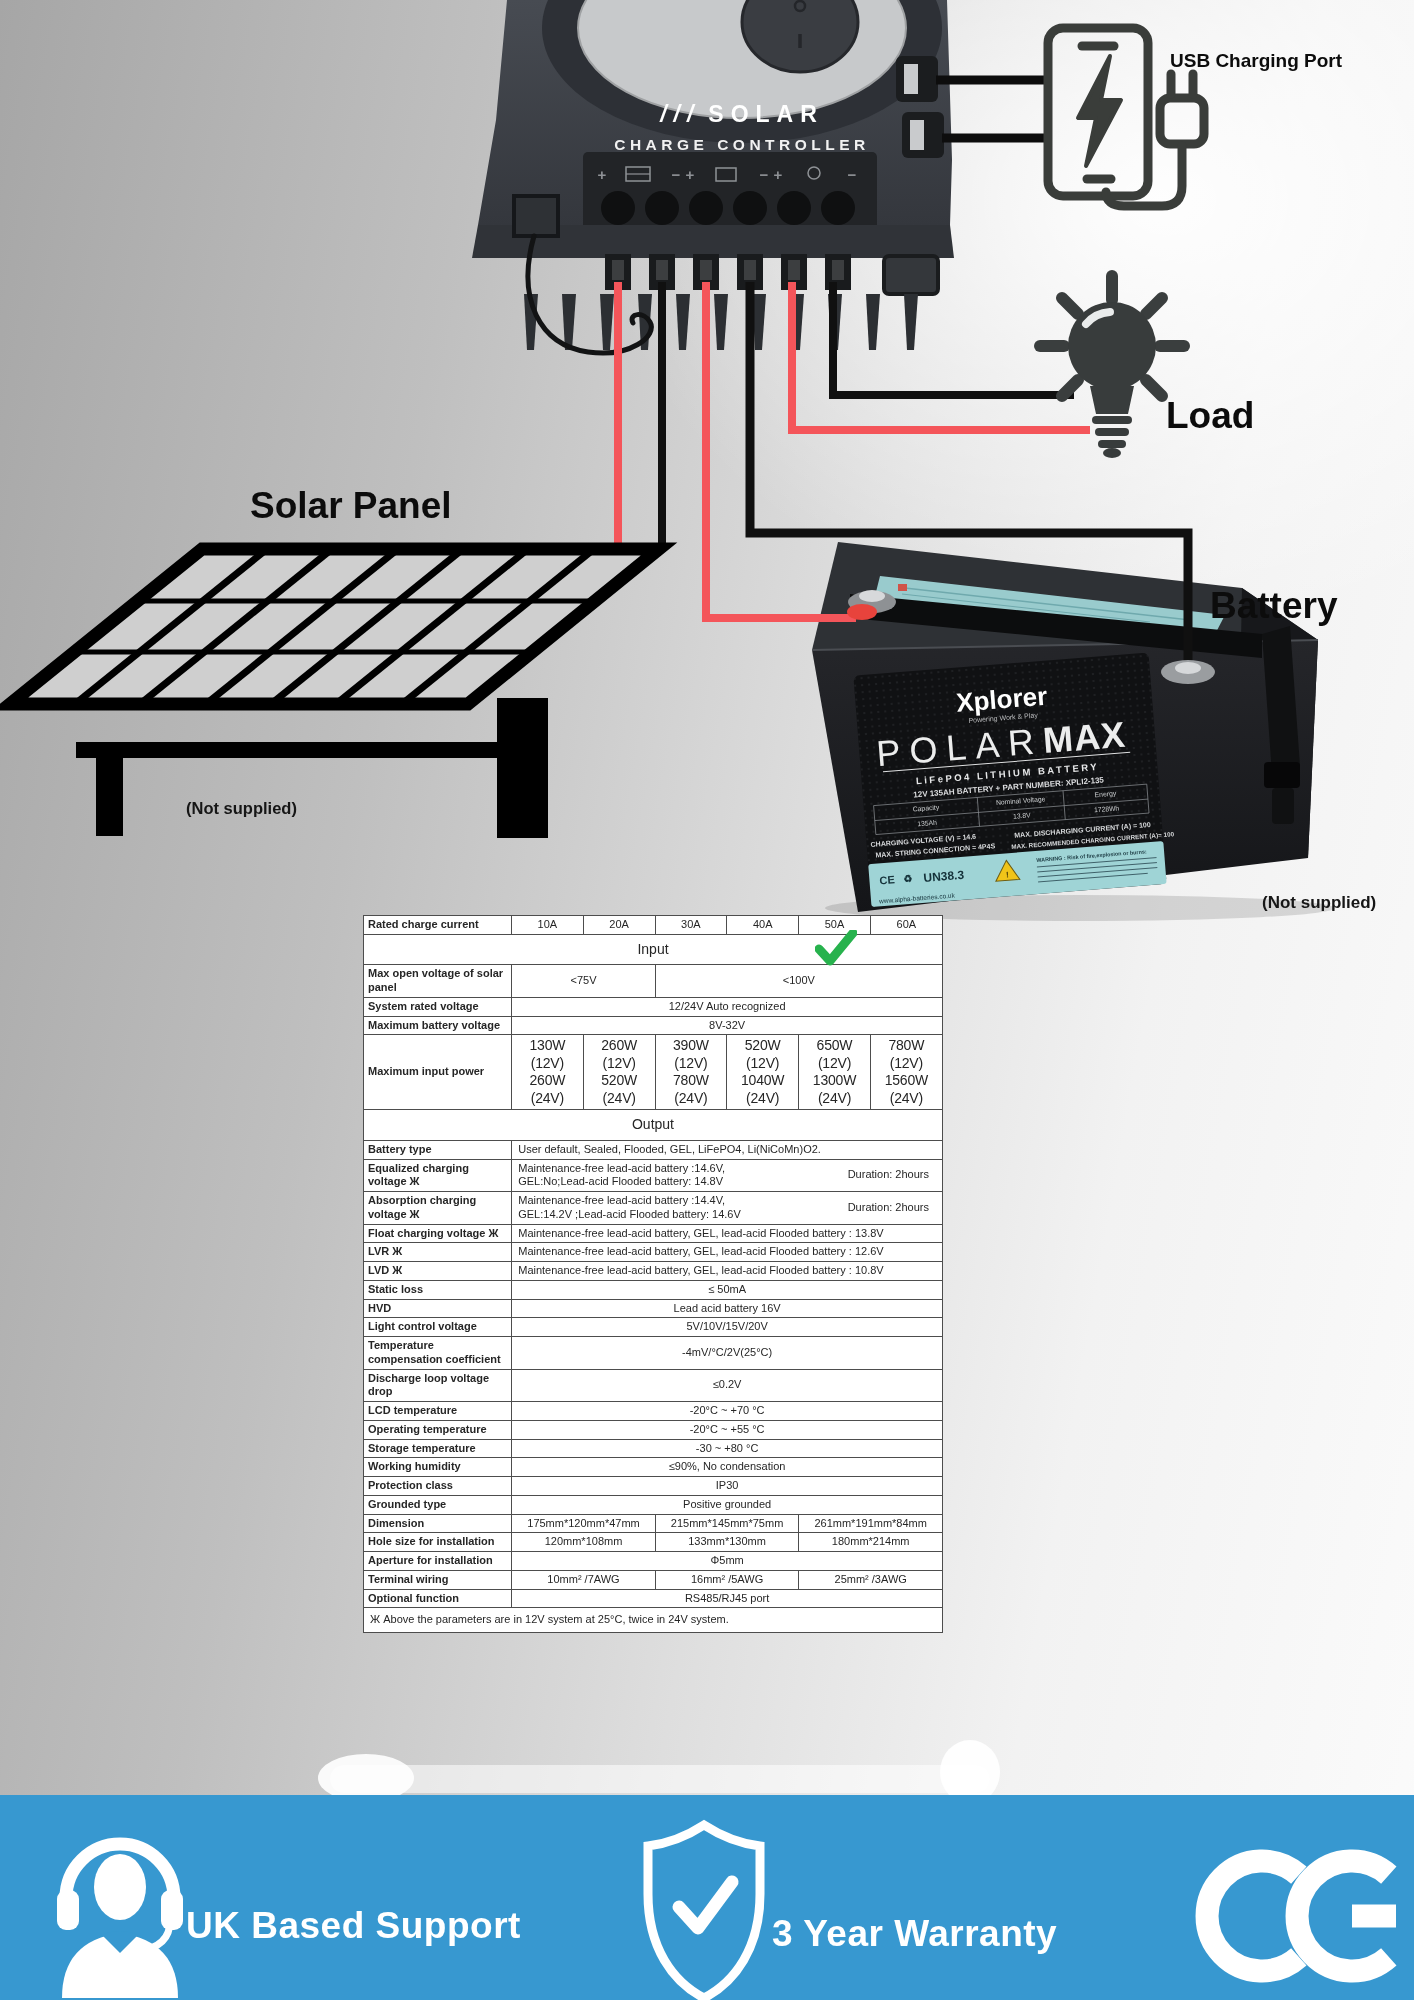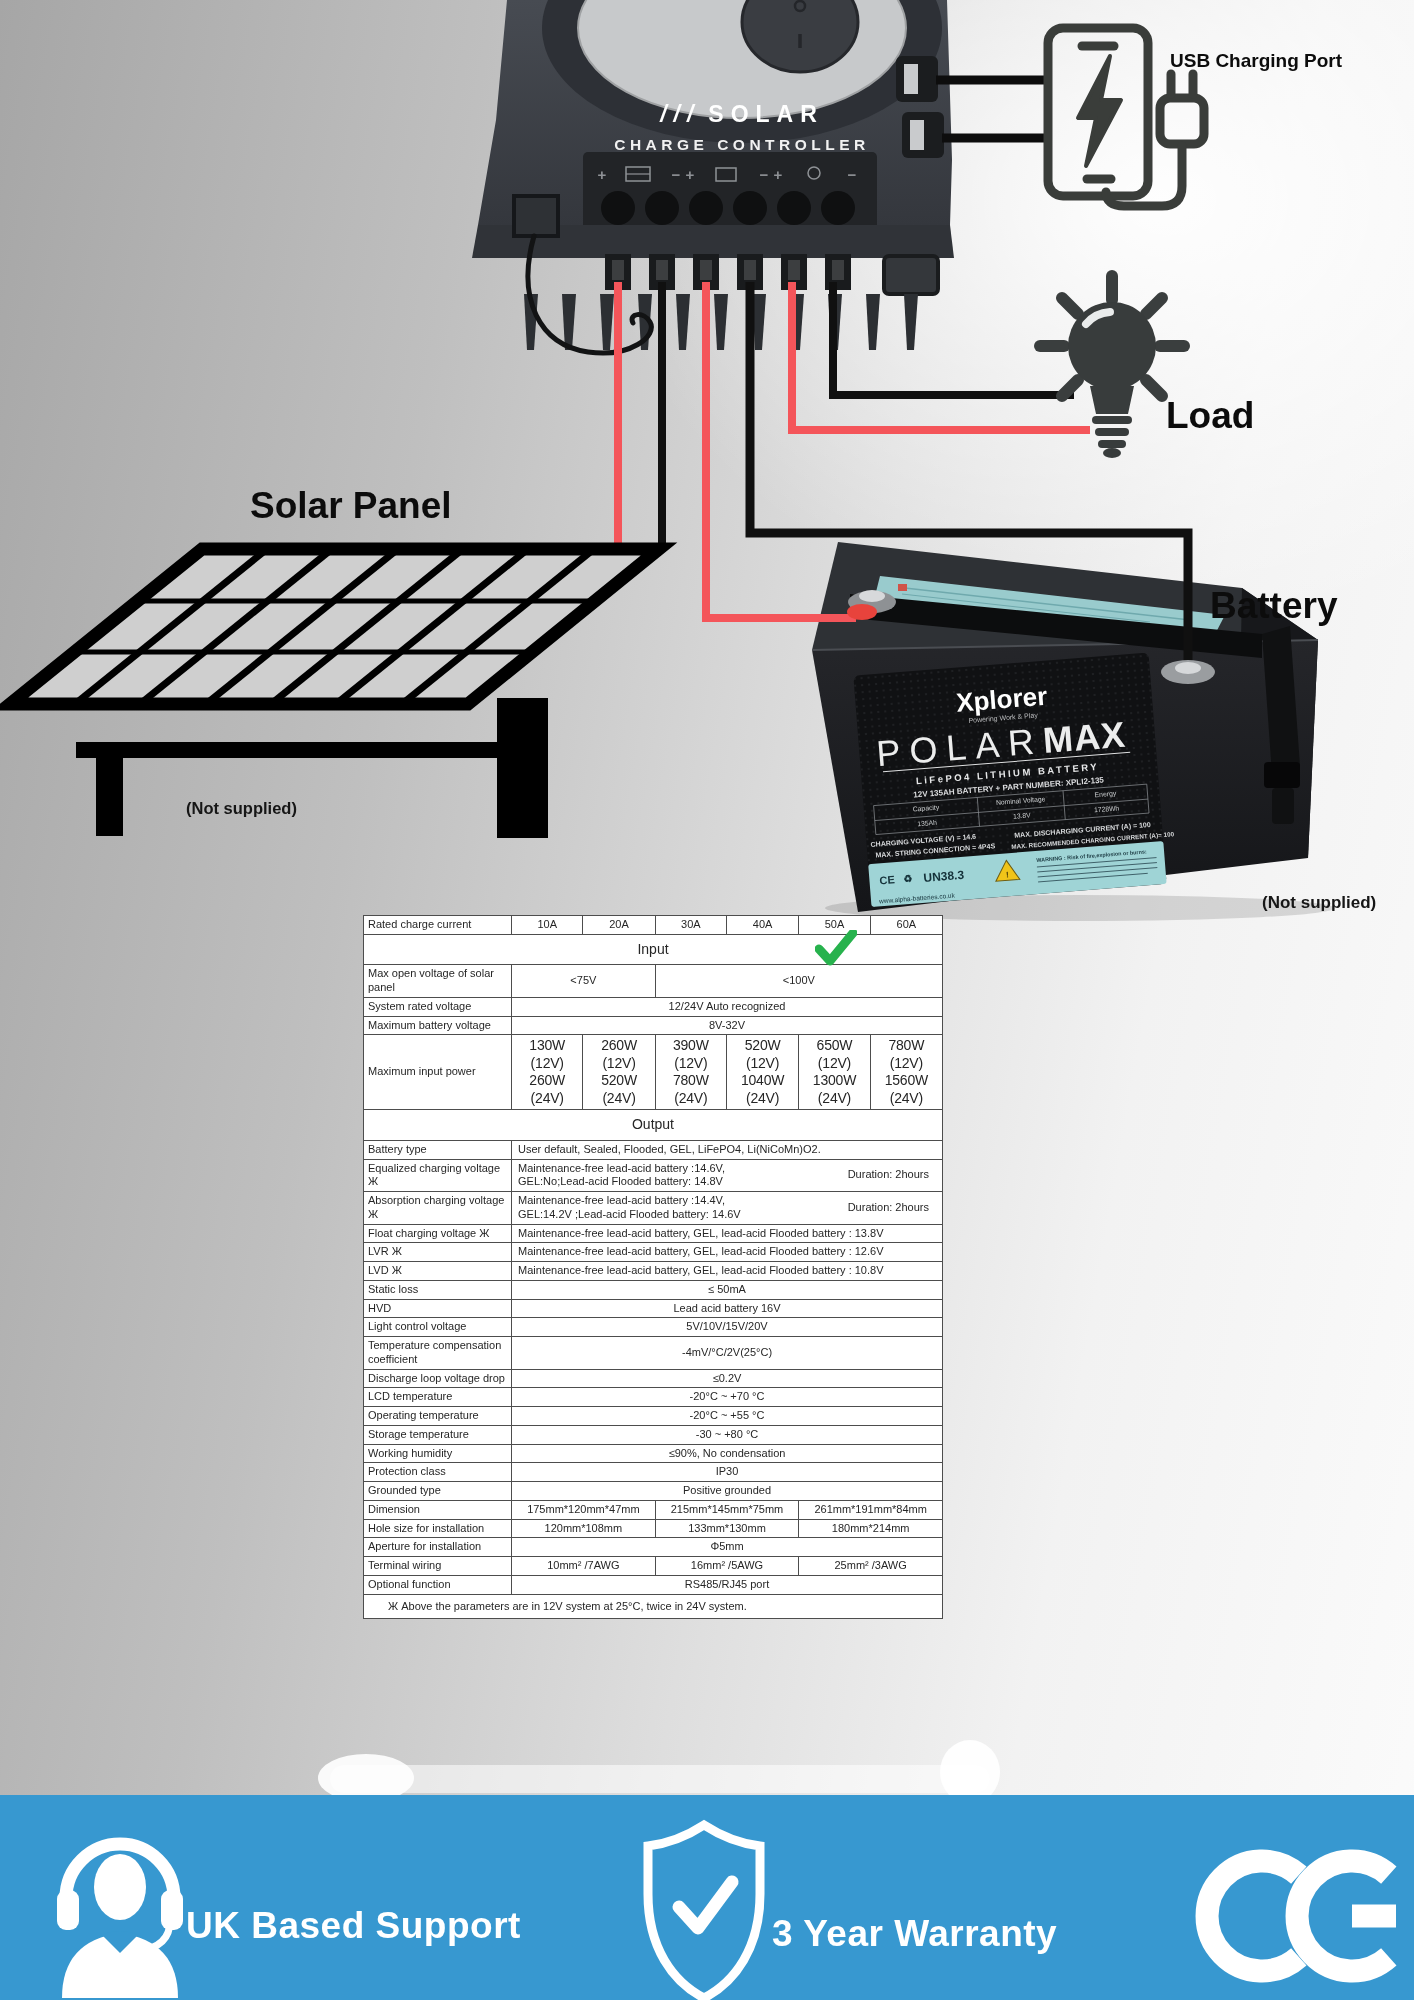--- a/index.html
+++ b/index.html
@@ -9,26 +9,26 @@
     background:
       radial-gradient(ellipse 900px 700px at 82% 10%, rgba(255,255,255,.95), rgba(255,255,255,0) 62%),
       linear-gradient(100deg,#a6a6a6 0%,#bfbfbf 28%,#dedede 55%,#f2f2f2 75%,#fbfbfb 100%);
   }
   #diagram{position:absolute;left:0;top:0;width:1414px;height:2000px;}
   
   #table-wrap{position:absolute;left:363px;top:915px;width:580px;}
   table.spec{border-collapse:collapse;width:580px;background:#fff;
     font-size:11px;line-height:1.25;color:#262626;}
   table.spec td{border:1px solid #4d4d4d;background:#fff;vertical-align:middle;}
-  td.lbl{text-align:left;padding:2px 4px;width:143px;}
+  td.lbl{text-align:left;padding:2px 4px;width:143px;font-weight:bold;}
   td.val{text-align:center;padding:2px 3px;white-space:pre-line;}
   td.val.left{text-align:left;padding-left:6px;}
   td.val.small{font-size:14px;letter-spacing:-0.2px;padding:2px 1px;}
   td.band{background:#d9d9d9;text-align:center;padding:6px 2px;font-size:14px;}
-  td.note{text-align:left;padding:5px 24px;}
+  td.note{text-align:left;padding:5px 6px;}
   .durwrap{display:flex;justify-content:space-between;align-items:center;gap:10px;}
   .durwrap .main{white-space:pre-line;}
   .durwrap .dur{padding-right:10px;white-space:nowrap;}
   #check{position:absolute;left:452px;top:15px;width:42px;height:36px;}
   
   #banner{position:absolute;left:0;top:1795px;width:1414px;height:205px;background:#3798d0;}
   #banner svg{position:absolute;left:0;top:0;width:1414px;height:205px;}
   .banner-text{position:absolute;color:#fff;font-weight:700;font-size:37px;letter-spacing:.5px;}
 </style>
 </head>

